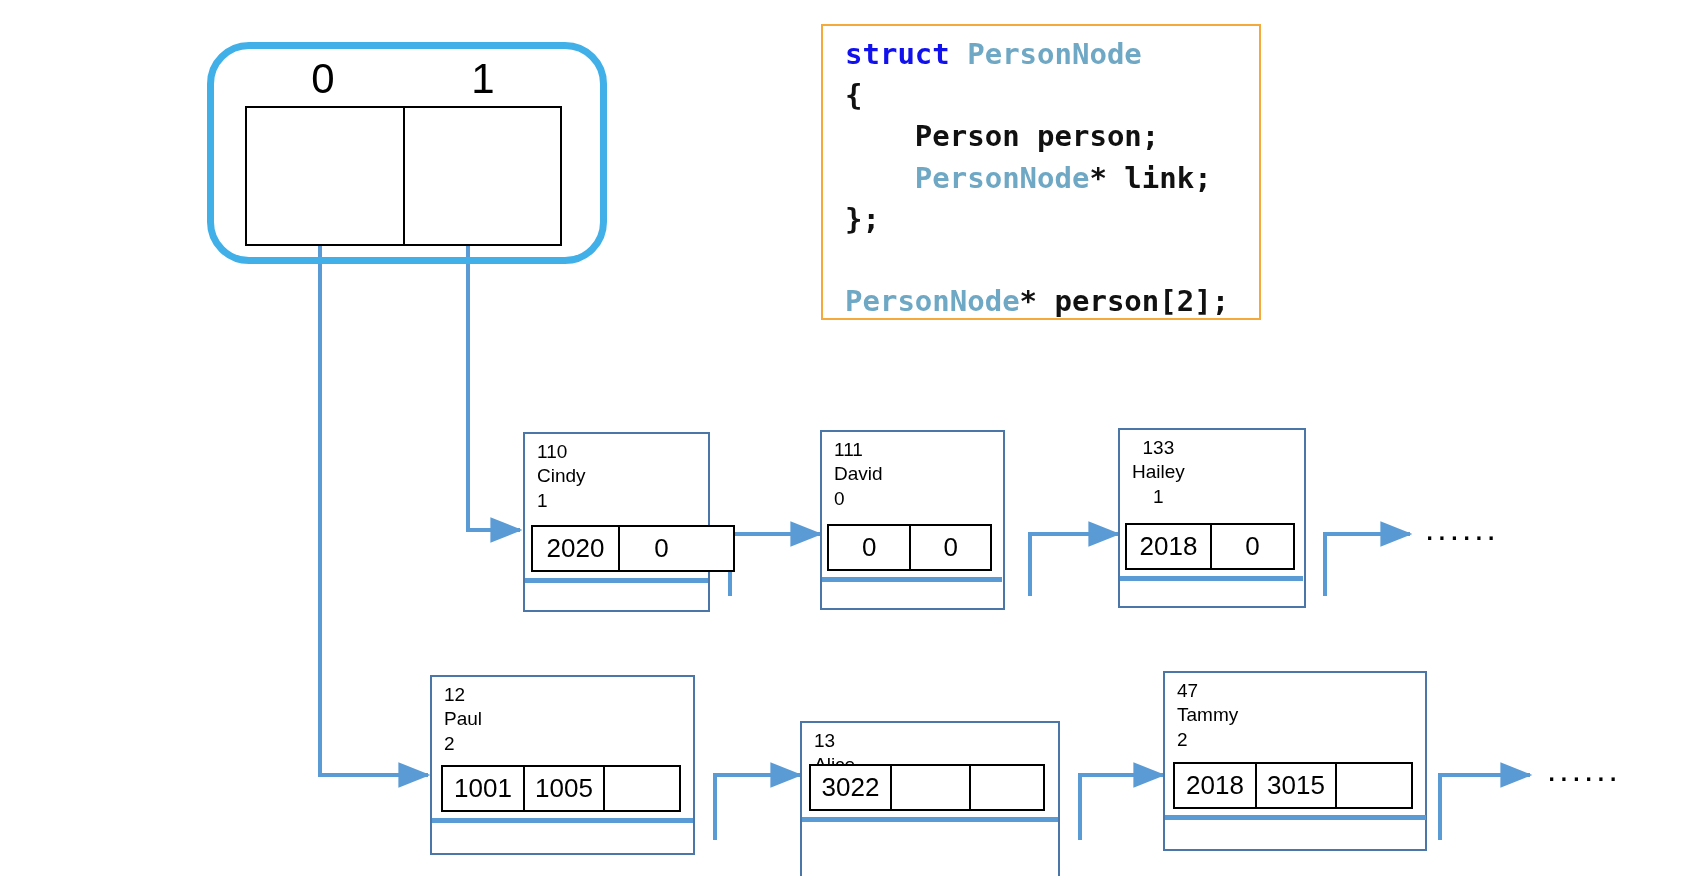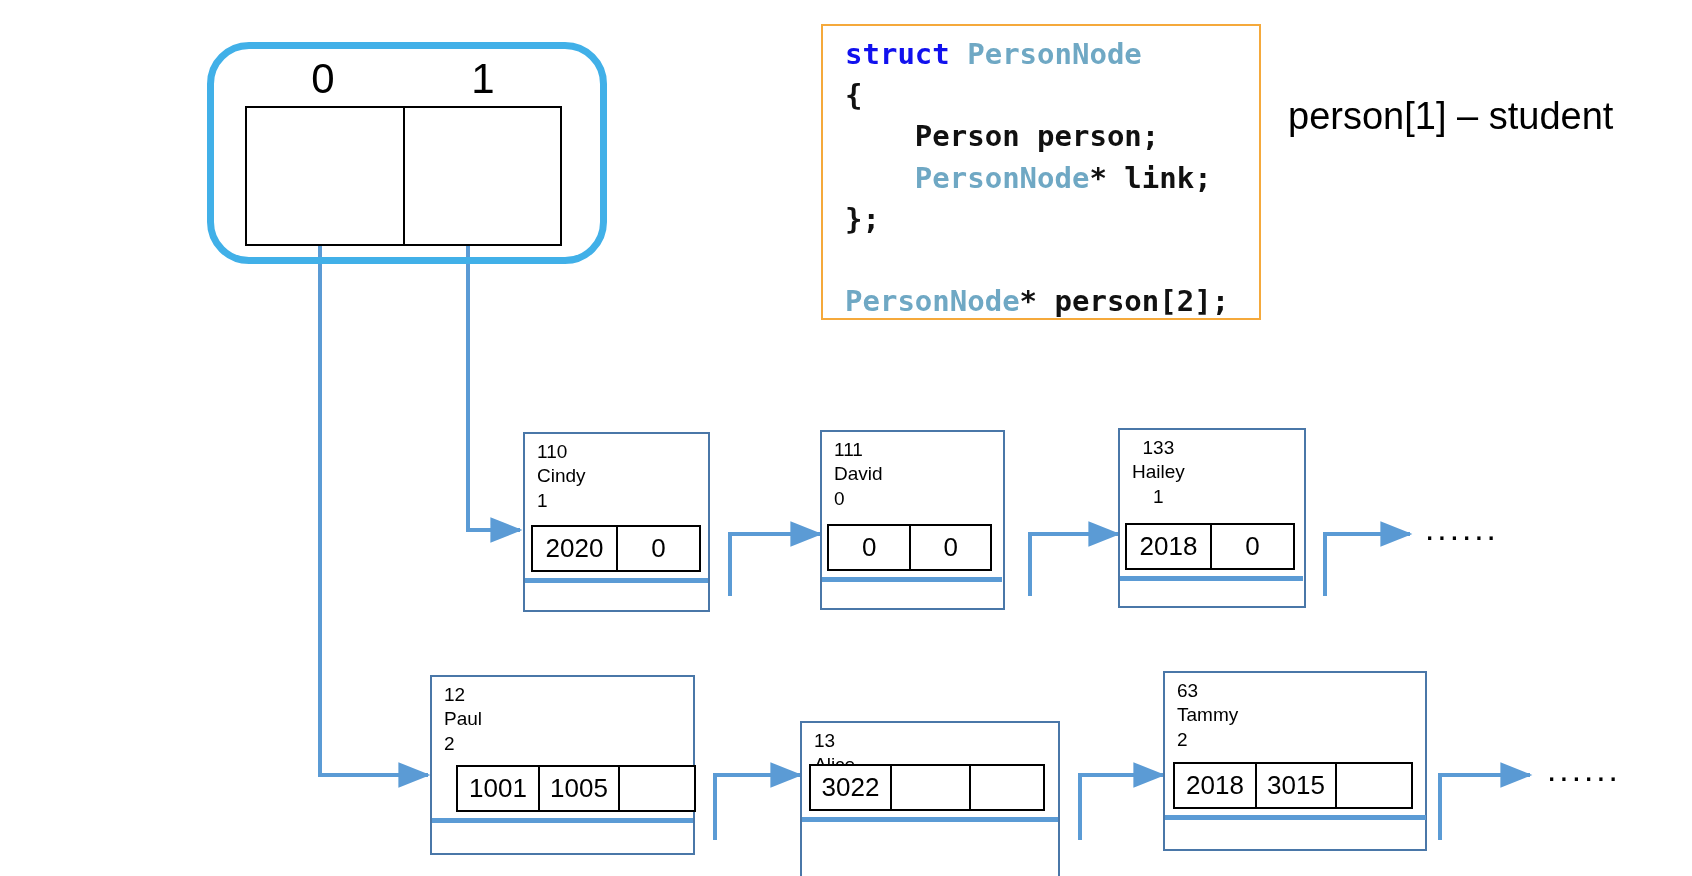--- a/index.html
+++ b/index.html
@@ -209,31 +209,30 @@
     <pre><span class="kw">struct </span><span class="typ">PersonNode</span>
 <span class="pln">{</span>
 <span class="pln">    Person person;</span>
 <span class="pln">    </span><span class="typ">PersonNode</span><span class="pln">* link;</span>
 <span class="pln">};</span>
 <span class="pln"></span>
 <span class="typ">PersonNode</span><span class="pln">* person[2];</span></pre>
   </div>
 
   <div class="notes">
-    <div>person[1] – student</div>
   </div>
 
   <div class="node" style="left:523px; top:432px; width:187px; height:180px;">
     <div class="meta">
       <div>110</div>
       <div>Cindy</div>
       <div>1</div>
     </div>
   </div>
-  <div class="fields" style="left:531px; top:525px; width:170px; height:47px;">
+  <div class="fields" style="left:531px; top:525px; width:204px; height:47px;">
     <div class="field" style="width:85px;">2020</div>
     <div class="field" style="width:85px;">0</div>
   </div>
   <div class="link-bar" style="left:525px; top:578px; width:183px;"></div>
 
   <div class="node" style="left:820px; top:430px; width:185px; height:180px;">
     <div class="meta">
       <div>111</div>
       <div>David</div>
       <div>0</div>
@@ -260,21 +259,21 @@
 
   <div class="ellipsis" style="left:1424px; top:518px;">······</div>
 
   <div class="node" style="left:430px; top:675px; width:265px; height:180px;">
     <div class="meta">
       <div>12</div>
       <div>Paul</div>
       <div>2</div>
     </div>
   </div>
-  <div class="fields" style="left:441px; top:765px; width:240px; height:47px;margin-left:15px;">
+  <div class="fields" style="left:441px; top:765px; width:240px; height:47px;">
     <div class="field" style="width:80px;">1001</div>
     <div class="field" style="width:80px;">1005</div>
     <div class="field" style="width:76px;"></div>
   </div>
   <div class="link-bar" style="left:432px; top:818px; width:261px;"></div>
 
   <div class="node" style="left:800px; top:673px; width:260px; height:180px;margin-top:48px;">
     <div class="meta">
       <div>13</div>
       <div>Alice</div>
@@ -283,21 +282,21 @@
   </div>
   <div class="fields" style="left:809px; top:764px; width:236px; height:47px;">
     <div class="field" style="width:79px;">3022</div>
     <div class="field" style="width:79px;"></div>
     <div class="field" style="width:74px;"></div>
   </div>
   <div class="link-bar" style="left:802px; top:817px; width:256px;"></div>
 
   <div class="node" style="left:1163px; top:671px; width:264px; height:180px;">
     <div class="meta">
-      <div>63</div>
+      <div>47</div>
       <div>Tammy</div>
       <div>2</div>
     </div>
   </div>
   <div class="fields" style="left:1173px; top:762px; width:240px; height:47px;">
     <div class="field" style="width:80px;">2018</div>
     <div class="field" style="width:80px;">3015</div>
     <div class="field" style="width:76px;"></div>
   </div>
   <div class="link-bar" style="left:1165px; top:815px; width:261px;"></div>

